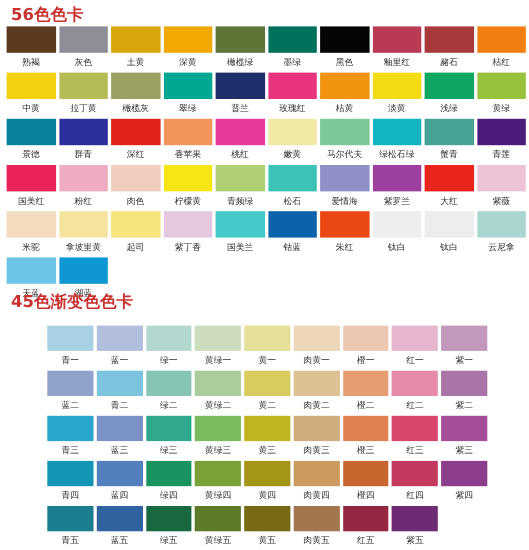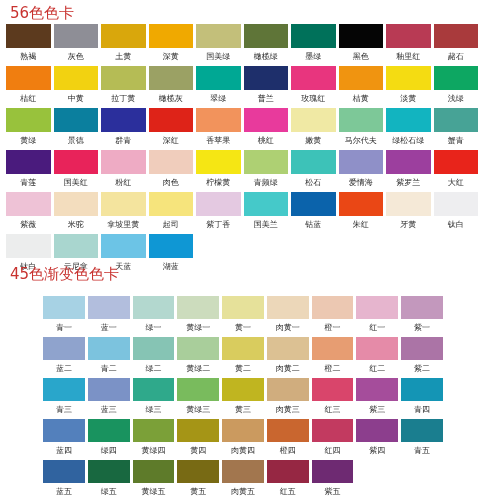--- a/index.html
+++ b/index.html
@@ -17,21 +17,21 @@
   .page {
     position: relative;
     width: 481px;
     height: 500px;
     box-sizing: border-box;
   }
 
   
   .section-title {
     font-size: 15px;
-    font-weight: normal;
+    font-weight: bold;
     color: #c8322f;
     letter-spacing: 0px;
     line-height: 1;
     white-space: nowrap;
   }
   #title-56 {
     position: absolute;
     left: 10px;
     top: 6px;
   }
@@ -113,24 +113,20 @@
       </div>
       <div class="cell">
         <div class="swatch" title="#d9a70c" style="background: rgb(217, 167, 12);"></div>
         <div class="swatch-label">土黄</div>
       </div>
       <div class="cell">
         <div class="swatch" title="#f0a900" style="background: rgb(240, 169, 0);"></div>
         <div class="swatch-label">深黄</div>
       </div>
       <div class="cell">
-        <div class="swatch" title="#c3bf7a" style="background: rgb(195, 191, 122);"></div>
-        <div class="swatch-label">国美绿</div>
-      </div>
-      <div class="cell">
         <div class="swatch" title="#5f7538" style="background: rgb(95, 117, 56);"></div>
         <div class="swatch-label">橄榄绿</div>
       </div>
       <div class="cell">
         <div class="swatch" title="#00715a" style="background: rgb(0, 113, 90);"></div>
         <div class="swatch-label">墨绿</div>
       </div>
       <div class="cell">
         <div class="swatch" title="#050505" style="background: rgb(5, 5, 5);"></div>
         <div class="swatch-label">黑色</div>
@@ -287,24 +283,20 @@
         <div class="swatch" title="#45c9c9" style="background: rgb(69, 201, 201);"></div>
         <div class="swatch-label">国美兰</div>
       </div>
       <div class="cell">
         <div class="swatch" title="#0b63ab" style="background: rgb(11, 99, 171);"></div>
         <div class="swatch-label">钴蓝</div>
       </div>
       <div class="cell">
         <div class="swatch" title="#ea4715" style="background: rgb(234, 71, 21);"></div>
         <div class="swatch-label">朱红</div>
-      </div>
-      <div class="cell">
-        <div class="swatch" title="#f5e9d7" style="background: rgb(245, 233, 215);"></div>
-        <div class="swatch-label">牙黄</div>
       </div>
       <div class="cell">
         <div class="swatch" title="#eeeef0" style="background: rgb(238, 238, 240);"></div>
         <div class="swatch-label">钛白</div>
       </div>
       <div class="cell">
         <div class="swatch" title="#eceded" style="background: rgb(236, 237, 237);"></div>
         <div class="swatch-label">钛白</div>
       </div>
       <div class="cell">
@@ -430,20 +422,24 @@
       </div>
       <div class="cell">
         <div class="swatch" title="#c0b520" style="background: rgb(192, 181, 32);"></div>
         <div class="swatch-label">黄三</div>
       </div>
       <div class="cell">
         <div class="swatch" title="#d0ad7e" style="background: rgb(208, 173, 126);"></div>
         <div class="swatch-label">肉黄三</div>
       </div>
       <div class="cell">
+        <div class="swatch" title="#e07f4f" style="background: rgb(224, 127, 79);"></div>
+        <div class="swatch-label">橙三</div>
+      </div>
+      <div class="cell">
         <div class="swatch" title="#d9456b" style="background: rgb(217, 69, 107);"></div>
         <div class="swatch-label">红三</div>
       </div>
       <div class="cell">
         <div class="swatch" title="#a54d9b" style="background: rgb(165, 77, 155);"></div>
         <div class="swatch-label">紫三</div>
       </div>
       <div class="cell">
         <div class="swatch" title="#1495b5" style="background: rgb(20, 149, 181);"></div>
         <div class="swatch-label">青四</div>

